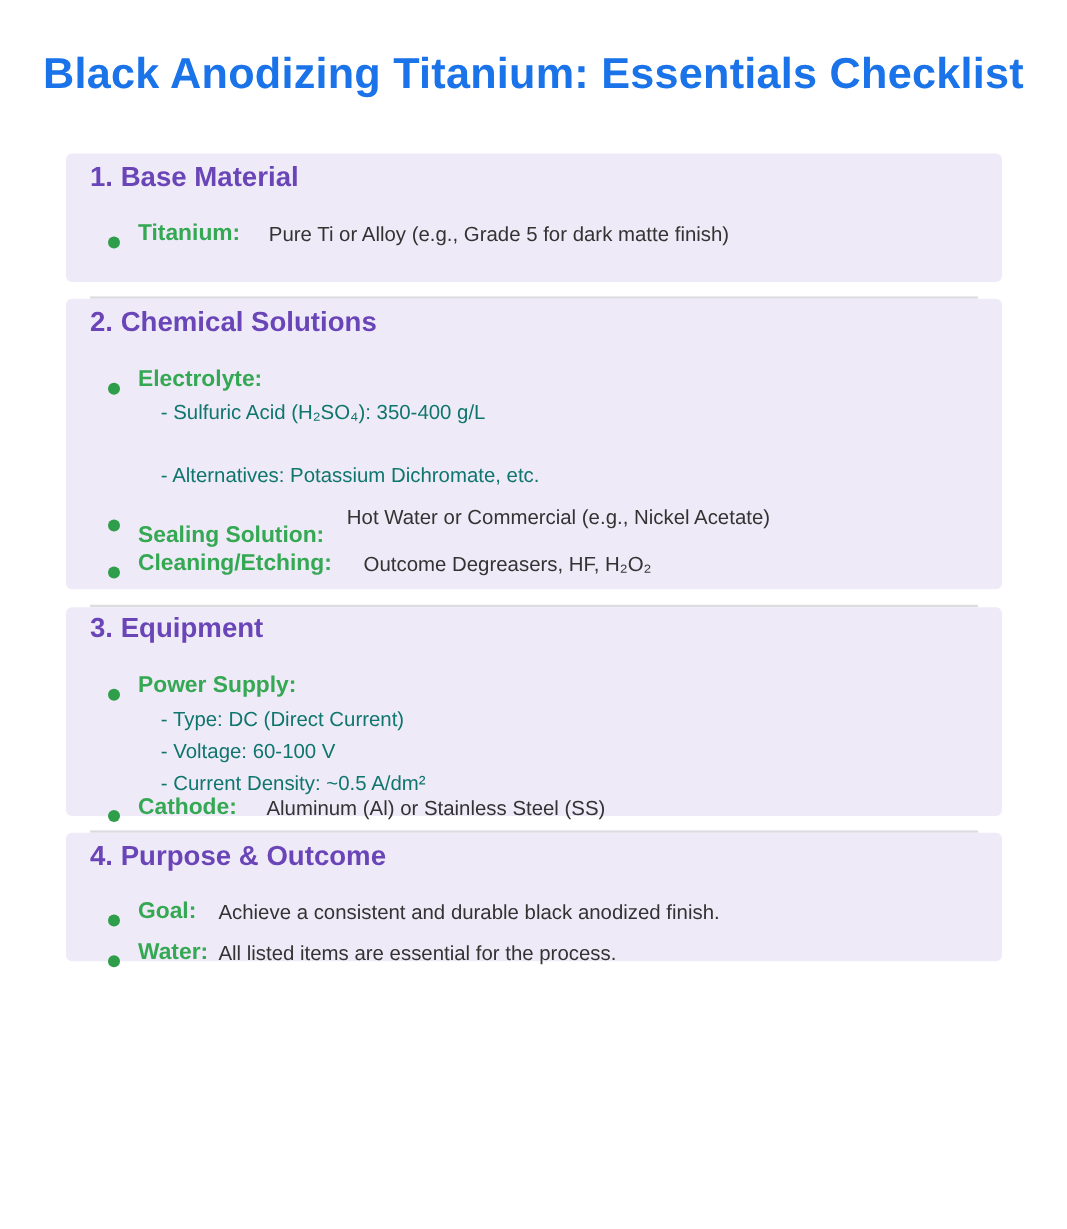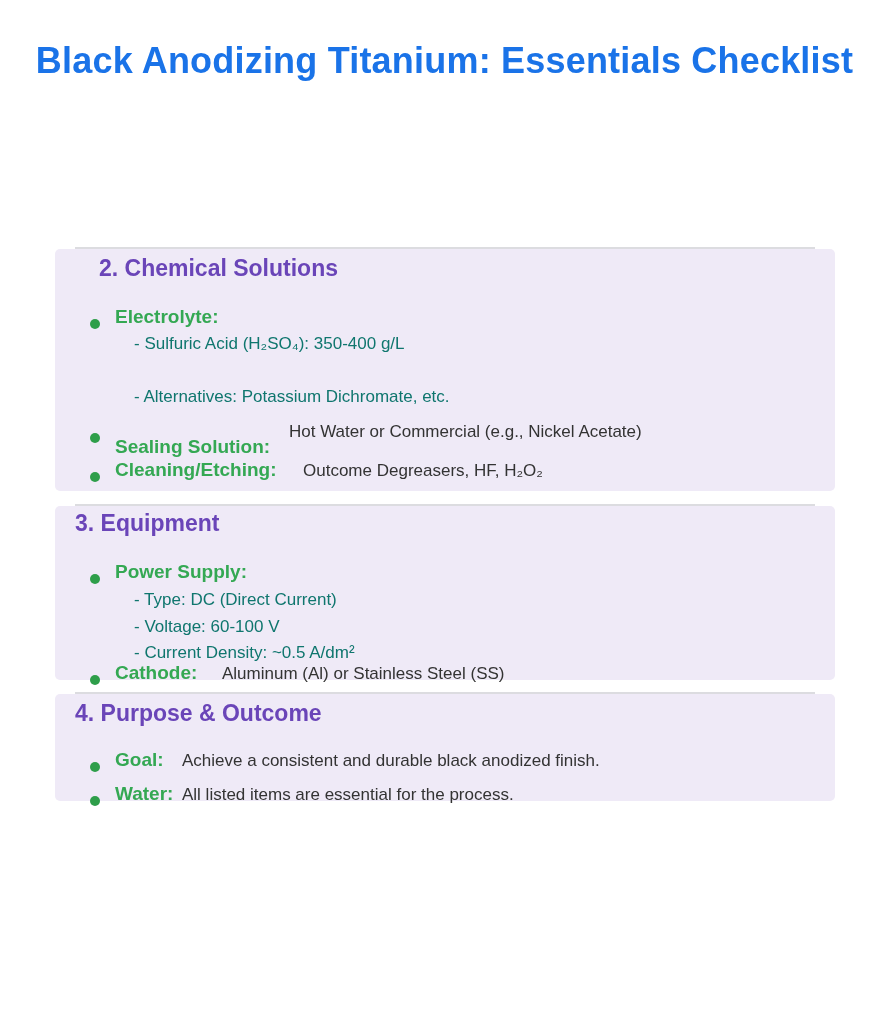--- a/index.html
+++ b/index.html
@@ -43,25 +43,33 @@
       white-space: nowrap;
     }
   </style>
 </head>
 <body>
 
 <div class="page">
 
   <h1 class="title">Black Anodizing Titanium: Essentials Checklist</h1>
 
+  <div class="card" style="top:128px; height:107px;">
+    <div class="sec-title" style="top:6px;">1. Base Material</div>
+    <div class="item" style="top:56px;">
+      <span class="dot" style="top:13px;"></span>
+      <span class="label" style="top:0;">Titanium:</span>
+      <span class="value" style="left:169px; top:2px;">Pure Ti or Alloy (e.g., Grade 5 for dark matte finish)</span>
+    </div>
+  </div>
 
   <div class="divider" style="top:247px;"></div>
 
   <div class="card" style="top:249px; height:242px;">
-    <div class="sec-title" style="top:6px;margin-left:24px;">2. Chemical Solutions</div>
+    <div class="sec-title" style="top:6px;">2. Chemical Solutions</div>
 
     <div class="item" style="top:57px;">
       <span class="dot" style="top:13px;"></span>
       <span class="label" style="top:0;">Electrolyte:</span>
     </div>
     <div class="sub" style="top:85px;">- Sulfuric Acid (H₂SO₄): 350-400 g/L</div>
     <div class="sub" style="top:138px;">- Alternatives: Potassium Dichromate, etc.</div>
 
     <div class="item" style="top:171px;">
       <span class="dot" style="top:13px;"></span>

